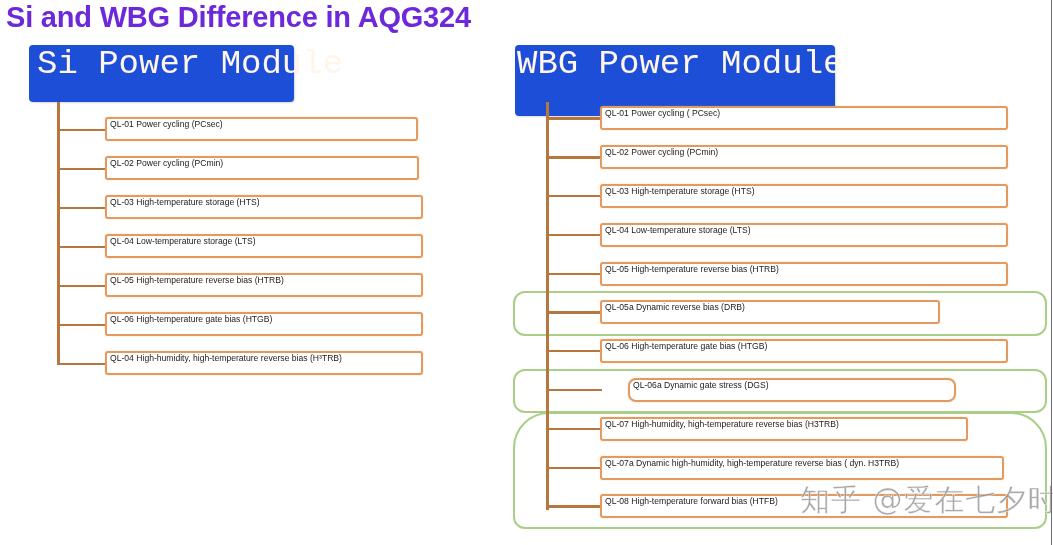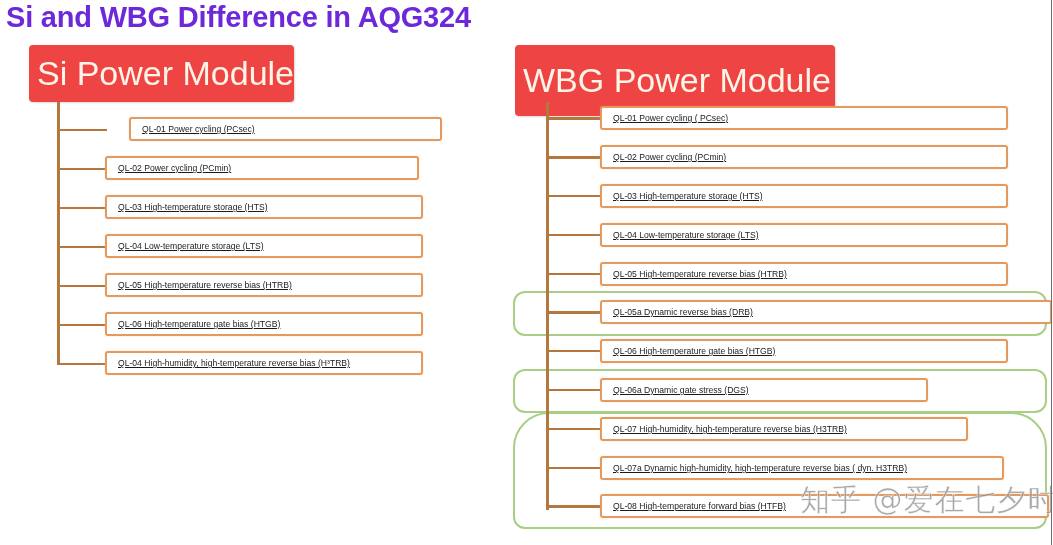--- a/index.html
+++ b/index.html
@@ -1,52 +1,52 @@
 <!DOCTYPE html>
 <html><head>
   <meta charset="utf-8">
   <style>
     html, body { margin: 0; padding: 0; background: #ffffff; }
     body { width: 1053px; height: 545px; position: relative; overflow: hidden;
            font-family: "Liberation Sans", sans-serif; }
     .title { position: absolute; left: 6px; top: 1px; font-size: 29px; font-weight: bold;
              color: #6d28d9; letter-spacing: -0.2px; white-space: nowrap; }
-    .header { position: absolute; background: #ef4444; color: #fff5e8; border-radius: 4px;
-              box-shadow: 1px 1px 2px rgba(0,0,0,0.15); display: flex; align-items: center;
-              padding-left: 8px; box-sizing: border-box; white-space: nowrap; }
+    .header { position: absolute; background: #1d4ed8; color: #fff5e8; border-radius: 4px;
+              box-shadow: 1px 1px 2px rgba(0,0,0,0.15); display: flex; 
+              padding-left: 8px; box-sizing: border-box; white-space: nowrap; font-family: Liberation Mono, monospace; }
     .header.si { left: 29px; top: 45px; width: 265px; height: 57px; font-size: 34px; }
-    .header.wbg { left: 515px; top: 45px; width: 320px; height: 71px; font-size: 34px; padding-left: 8px; }
+    .header.wbg { left: 515px; top: 45px; width: 320px; height: 71px; font-size: 34px; padding-left: 2px; }
     .vline { position: absolute; width: 3px; background: #b5773d; }
     .hline { position: absolute; height: 2px; background: #b5773d; }
     .hline.thick { height: 3px; }
     .item { position: absolute; height: 24px; border: 2px solid #e49a5e; border-radius: 3px;
             background: #ffffff; box-sizing: border-box; box-shadow: 0 0 2px rgba(239,160,90,0.35);
-            font-size: 8.6px; color: #1a1a1a; display: flex; align-items: center; padding-left: 12px;
-            white-space: nowrap; text-decoration: underline; }
+            font-size: 8.6px; color: #1a1a1a; display: flex; align-items: flex-start; padding-left: 4px;
+            white-space: nowrap; }
     .item span { position: relative; left: -1px; }
     .green { position: absolute; border: 2.5px solid #a9cf86; border-radius: 12px; box-sizing: border-box;
              background: transparent; }
     .green.big { border-top-right-radius: 36px; border-top-left-radius: 36px; }
     .watermark { position: absolute; left: 800px; top: 480px; font-size: 30px; color: rgba(140,140,140,0.75);
                  font-family: "DejaVu Sans", sans-serif; letter-spacing: 1px; white-space: nowrap;
                  -webkit-text-stroke: 0.5px rgba(255,255,255,0.8); }
     .edge-line { position: absolute; left: 1051px; top: 0; width: 1px; height: 545px; background: #6f6f6f; }
   </style>
 </head>
 <body>
 
 <div class="title">Si and WBG Difference in AQG324</div>
 
 <div class="header si">
   <span>Si Power Module</span>
 </div>
 <div class="vline" style="left:57px; top:102px; height:263px;"></div>
 
 <div class="hline" style="left:57px; top:129px; width:50px;"></div>
-<div class="item" style="left:105px; top:117px; width:313px;margin-left:24px;">
+<div class="item" style="left:105px; top:117px; width:313px;">
     <span>QL-01 Power cycling (PCsec)</span>
   </div>
 
 <div class="hline" style="left:57px; top:168px; width:50px;"></div>
 <div class="item" style="left:105px; top:156px; width:314px;">
     <span>QL-02 Power cycling (PCmin)</span>
   </div>
 
 <div class="hline" style="left:57px; top:207px; width:50px;"></div>
 <div class="item" style="left:105px; top:195px; width:318px;">
@@ -102,43 +102,43 @@
 <div class="item" style="left:600px; top:223px; width:408px;">
     <span>QL-04 Low-temperature storage (LTS)</span>
   </div>
 
 <div class="hline" style="left:546px; top:273px; width:56px;"></div>
 <div class="item" style="left:600px; top:262px; width:408px;">
     <span>QL-05 High-temperature reverse bias (HTRB)</span>
   </div>
 
 <div class="hline thick" style="left:546px; top:311px; width:56px;"></div>
-<div class="item" style="left:600px; top:300px; width:452px;">
+<div class="item" style="left:600px; top:300px; width:340px;">
     <span>QL-05a Dynamic reverse bias (DRB)</span>
   </div>
 
 <div class="hline" style="left:546px; top:350px; width:56px;"></div>
 <div class="item" style="left:600px; top:339px; width:408px;">
     <span>QL-06 High-temperature gate bias (HTGB)</span>
   </div>
 
 <div class="hline" style="left:546px; top:389px; width:56px;"></div>
-<div class="item" style="left:600px; top:378px; width:328px;">
+<div class="item" style="left:628px; top:378px; width:328px;border-radius:8px;">
     <span>QL-06a Dynamic gate stress (DGS)</span>
   </div>
 
 <div class="hline" style="left:546px; top:428px; width:56px;"></div>
 <div class="item" style="left:600px; top:417px; width:368px;">
     <span>QL-07 High-humidity, high-temperature reverse bias (H3TRB)</span>
   </div>
 
 <div class="hline" style="left:546px; top:467px; width:56px;"></div>
 <div class="item" style="left:600px; top:456px; width:404px;">
     <span>QL-07a Dynamic high-humidity, high-temperature reverse bias (   dyn. H3TRB)</span>
   </div>
 
 <div class="hline thick" style="left:546px; top:505px; width:56px;"></div>
-<div class="item" style="left:600px; top:494px; width:449px;">
+<div class="item" style="left:600px; top:494px; width:408px;">
     <span>QL-08 High-temperature forward bias (HTFB)</span>
   </div>
 
 <div class="watermark">知乎 @爱在七夕时</div>
 <div class="edge-line"></div>
 
 </body></html>

